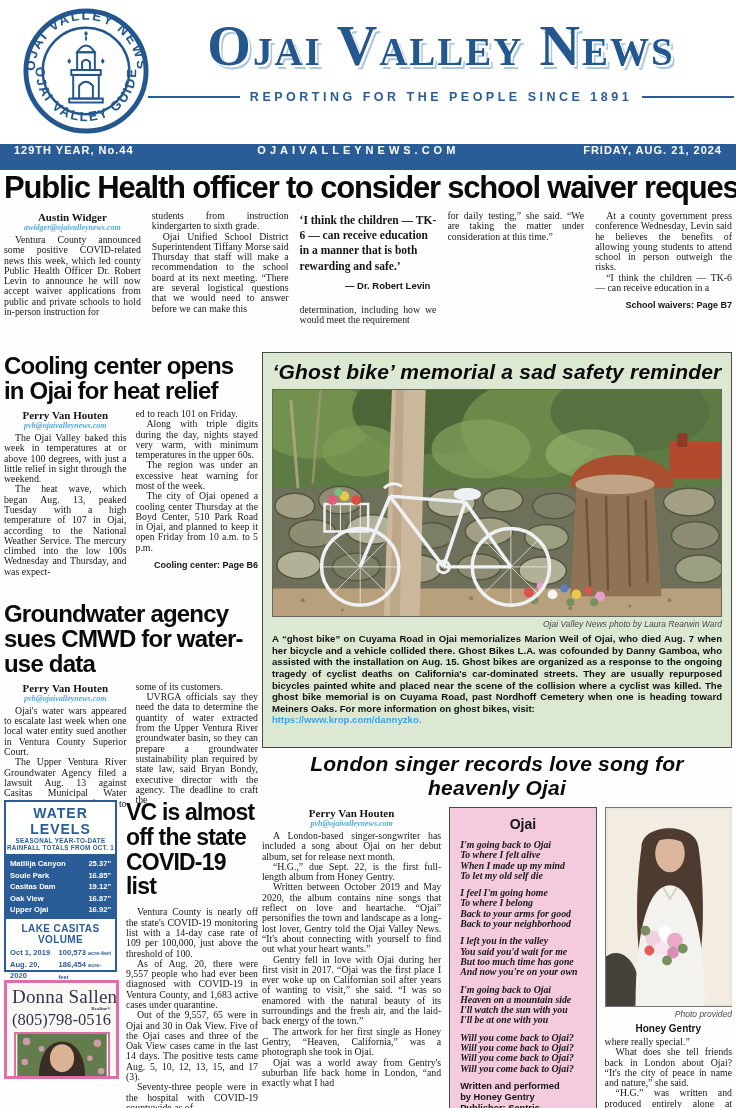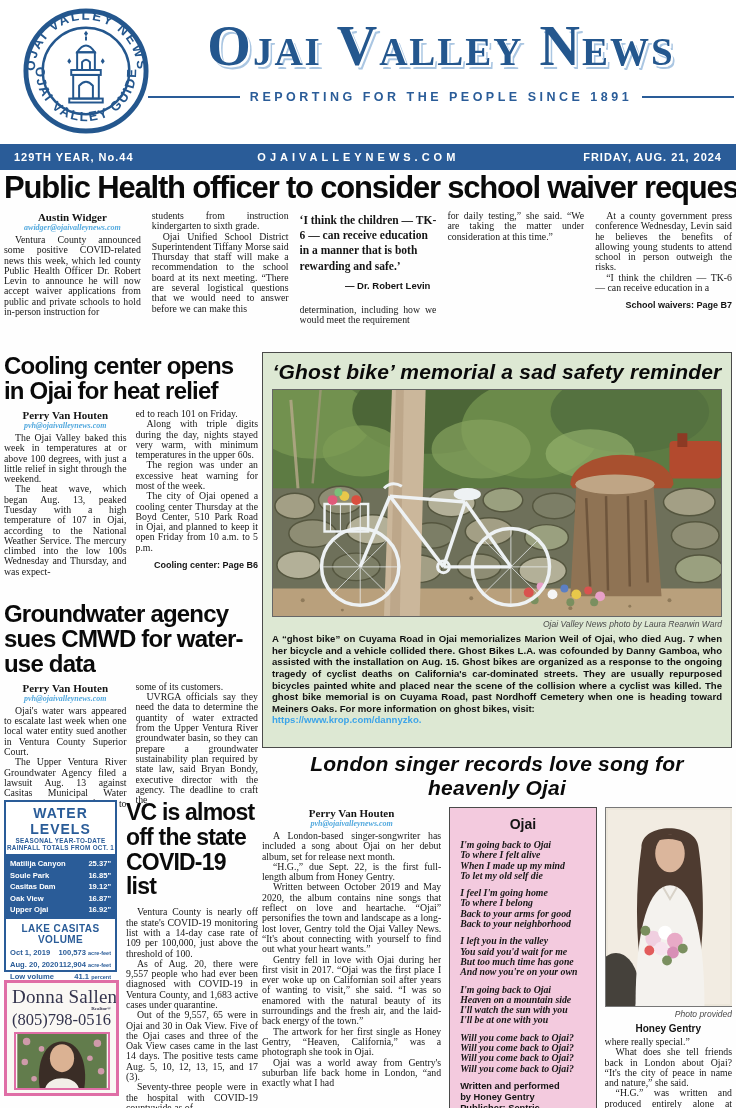--- a/index.html
+++ b/index.html
@@ -15,21 +15,21 @@
                 font-size:56px; letter-spacing:2px; color:#24578e; line-height:1;
                 text-shadow:2px 2px 0 #fff, 3.5px 3.5px 0 #aac6e2; white-space:nowrap; }
   .tagline-row { display:flex; align-items:center; justify-content:center; margin-top:16px; gap:10px; }
   .tagline-row .rule { height:2px; background:#2a5c98; flex:0 0 92px; }
   .tagline { color:#2a5c98; font-family:"Liberation Sans", sans-serif; font-weight:bold;
              font-size:12.5px; letter-spacing:3.5px; white-space:nowrap; }
 
   
   .datebar { position:absolute; top:144px; left:0; width:736px; height:26px; background:#2a5c98;
              color:#fff; font-family:"Liberation Sans", sans-serif; font-weight:bold;
-             display:flex; align-items:center; justify-content:space-between; padding:0 14px;
+             display:flex; justify-content:space-between; padding:0 14px;
              font-size:11px; letter-spacing:1px; }
   .datebar .mid { letter-spacing:4px; }
 
   
   .headline { font-family:"Liberation Sans", sans-serif; font-weight:bold; color:#0a0a0a; }
   .bstory p { font-size:9.8px; line-height:10.3px; text-align:justify; text-indent:11px; color:#161616; }
   .cont p:first-child { text-indent:0; }
   .byline-block { text-align:center; margin-bottom:3px; }
   .byline { font-size:11px; font-weight:bold; }
   .email { font-size:8px; font-style:italic; font-weight:bold; color:#53a9de; }
@@ -63,21 +63,21 @@
   .wl-title { font-size:14px; font-weight:bold; letter-spacing:1px; text-align:center; margin-top:3px; }
   .wl-sub { font-size:6.3px; font-weight:bold; text-align:center; letter-spacing:0.3px; }
   .wl-panel { background:#2a5c98; color:#ffffff; margin-top:3px; padding:4px 4px 3px 4px; }
   .wl-row { display:flex; justify-content:space-between; font-size:7.6px; font-weight:bold; line-height:11.5px; }
   .wl-vol { padding:2px 4px; }
   .wl-vol-title { font-size:10px; font-weight:bold; letter-spacing:0.4px; text-align:center; margin:2px 0; }
   .wl-vol .wl-row { color:#2a5c98; line-height:11px; }
   .unit { font-size:5.5px; font-weight:bold; }
 
   
-  .ad { position:absolute; top:980px; left:4px; width:115px; height:116px;
+  .ad { position:absolute; top:980px; left:4px; width:115px; height:99px;
         border:3px solid #df6ea6; background:#faf8f4; padding:2px 5px; overflow:hidden; }
   .ad-name { font-family:"Liberation Serif", serif; font-size:19px; color:#33334d;
              letter-spacing:0.2px; white-space:nowrap; line-height:1; margin-top:2px; }
   .ad-realtor { font-size:5px; font-weight:bold; color:#33334d; text-align:right; line-height:1; }
   .ad-phone { font-family:"Liberation Serif", serif; font-size:16.5px; color:#33334d;
               white-space:nowrap; line-height:1.1; }
   .ad-photo { display:block; margin:3px auto 0 auto; border:2px solid #df6ea6; }
 
   
   .vc { position:absolute; top:800px; left:126px; width:132px; height:308px; overflow:hidden; }
@@ -277,21 +277,21 @@
         </div>
     </div>
     <div class="wl-vol">
       <div class="wl-vol-title">LAKE CASITAS VOLUME</div>
       <div class="wl-row">
           <span>Oct 1, 2019</span>
           <span><span>100,573</span> <span class="unit">acre-feet</span></span>
         </div>
       <div class="wl-row">
           <span>Aug. 20, 2020</span>
-          <span><span>112,904</span> <span class="unit">acre-feet</span></span>
+          <span><span>186,454</span> <span class="unit">acre-feet</span></span>
         </div>
       <div class="wl-row">
           <span>Low volume</span>
           <span><span>41.1</span> <span class="unit">percent</span></span>
         </div>
       <div class="wl-row">
           <span>Current volume</span>
           <span><span>42.2</span> <span class="unit">percent</span></span>
         </div>
     </div>

